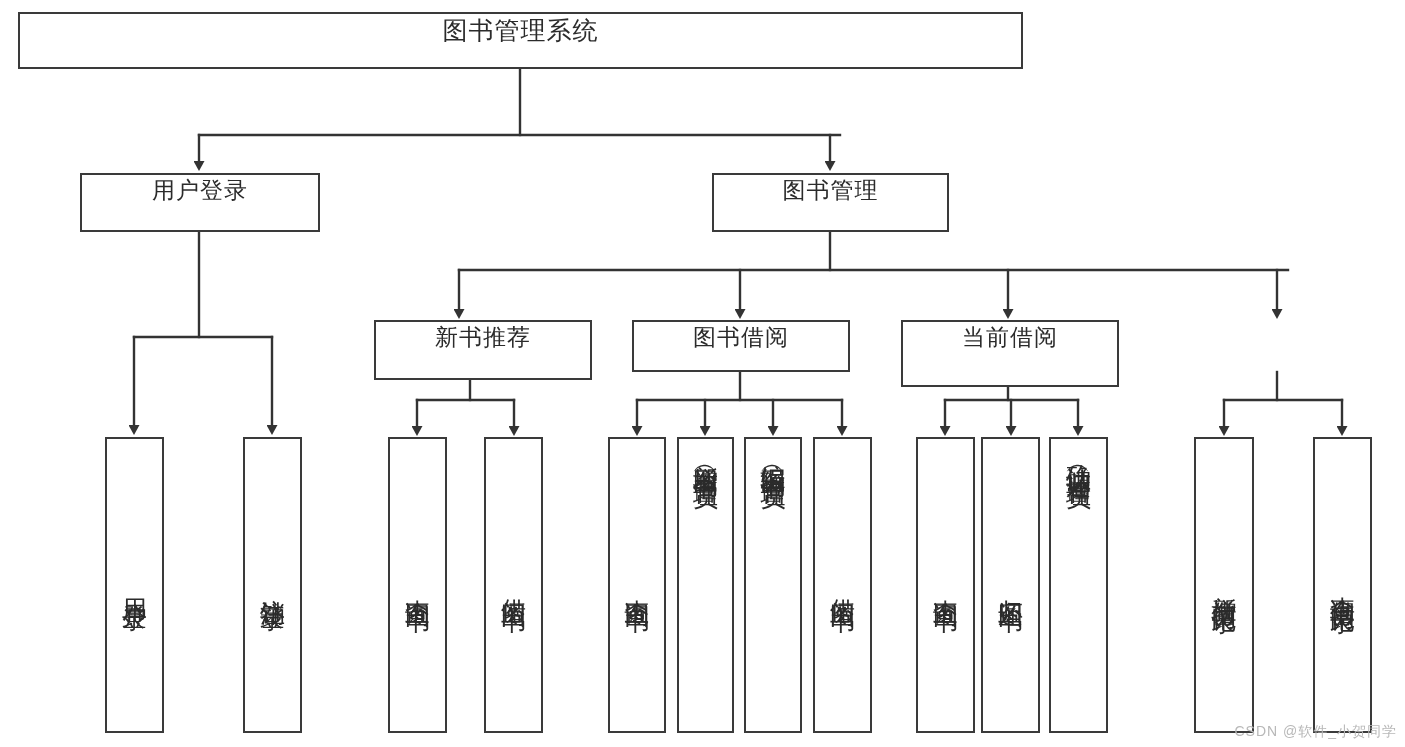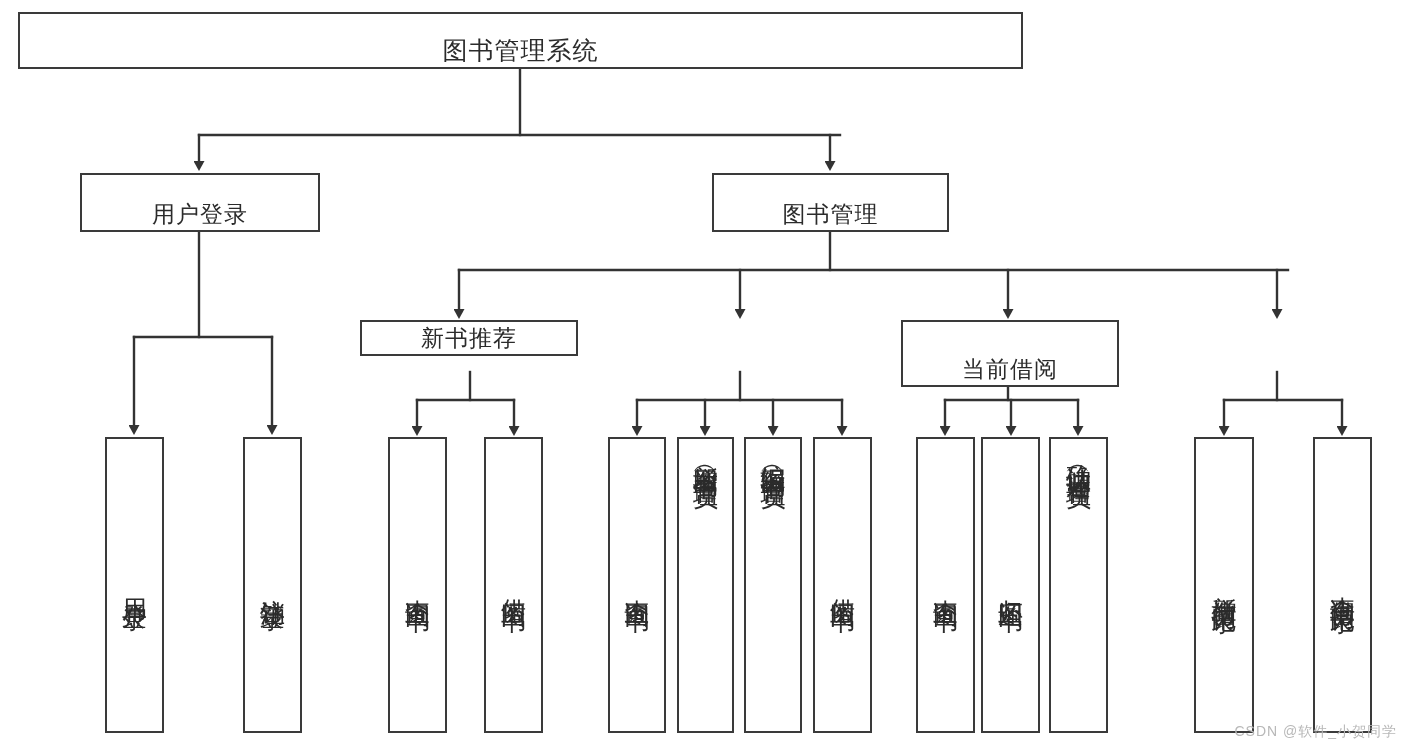--- a/index.html
+++ b/index.html
@@ -22,21 +22,21 @@
     width: 1405px;
     height: 747px;
     pointer-events: none;
   }
   .node {
     position: absolute;
     box-sizing: border-box;
     background: #ffffff;
     border: 2px solid #3a3a3a;
     display: flex;
-    align-items: flex-end;
+    align-items: flex-start;
     justify-content: center;
     color: #2b2b2b;
   }
   .node.root {
     font-size: 25px;
   }
   .node.mid {
     font-size: 23px;
   }
   .node.leaf {
@@ -130,22 +130,25 @@
     <span class="hlabel">图书管理系统</span>
   </div>
 
   <div class="node mid" style="left:80px; top:173px; width:240px; height:59px;">
     <span class="hlabel">用户登录</span>
   </div>
   <div class="node mid" style="left:712px; top:173px; width:237px; height:59px;">
     <span class="hlabel">图书管理</span>
   </div>
 
-  <div class="node mid" style="left:360px; top:320px; width:218px; height:36px;">
+  <div class="node mid" style="left:374px; top:320px; width:218px; height:60px;">
     <span class="hlabel">新书推荐</span>
+  </div>
+  <div class="node mid" style="left:632px; top:320px; width:218px; height:52px;">
+    <span class="hlabel">图书借阅</span>
   </div>
   <div class="node mid" style="left:901px; top:320px; width:218px; height:67px;">
     <span class="hlabel">当前借阅</span>
   </div>
 
   <div class="node leaf" style="left:105px; top:437px; width:59px; height:296px;">
     <span class="vlabel">用户登录</span>
   </div>
   <div class="node leaf" style="left:243px; top:437px; width:59px; height:296px;">
     <span class="vlabel">注销登录</span>

